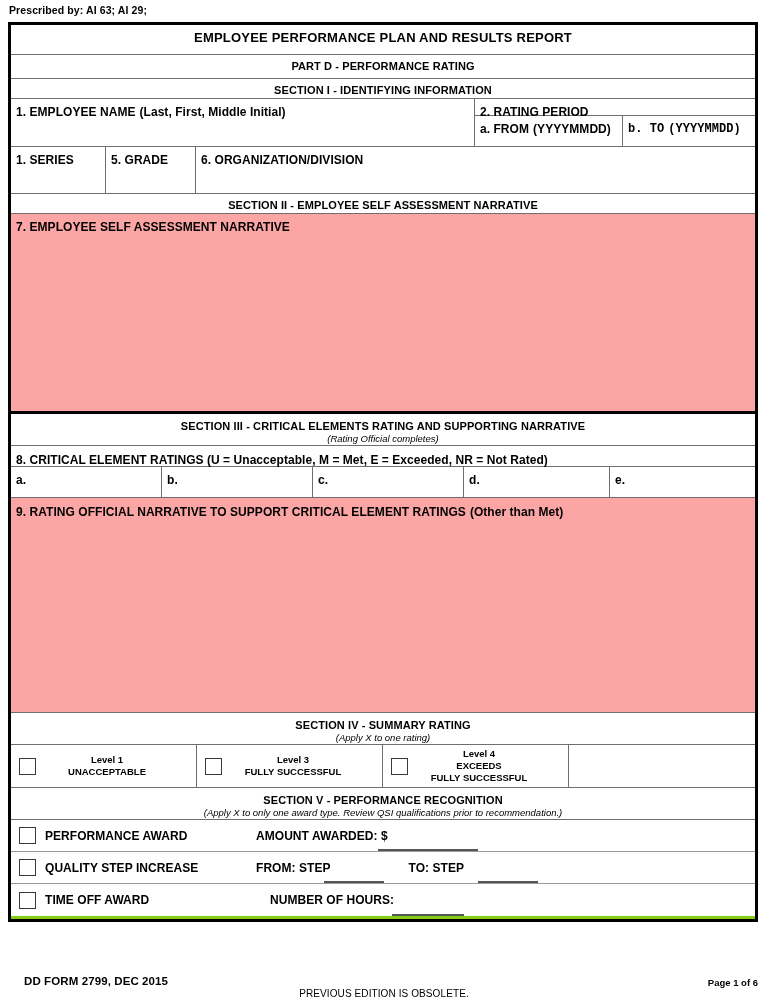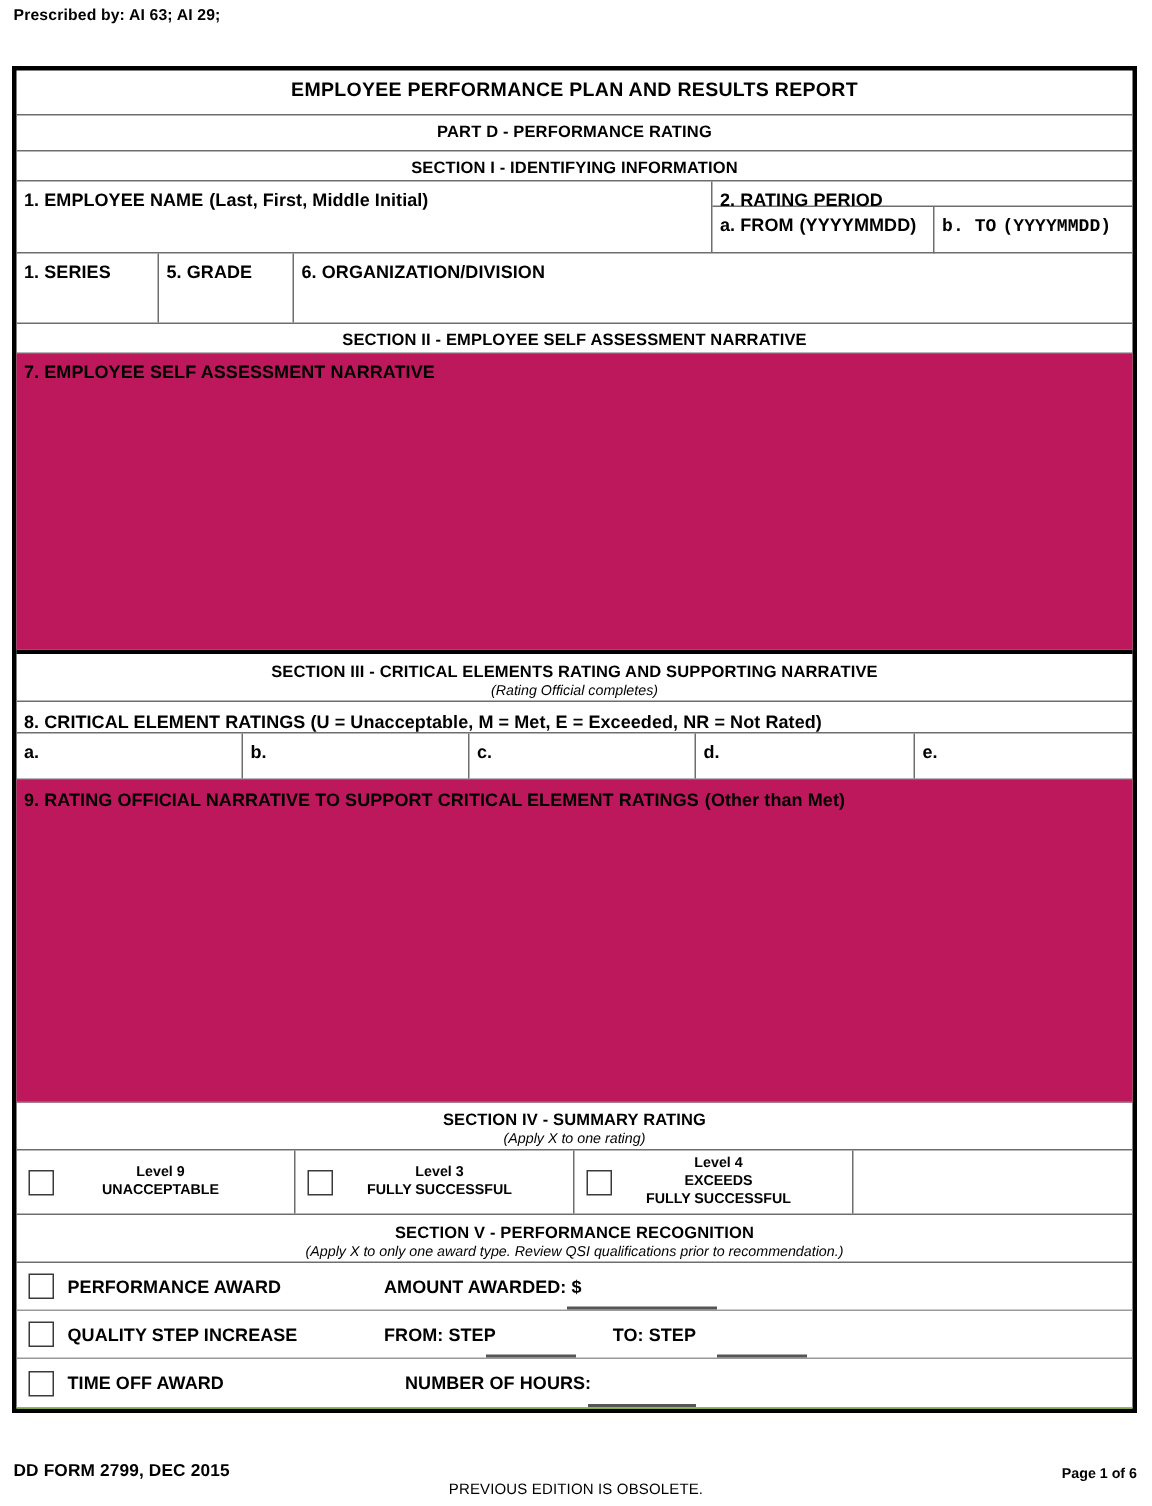--- a/index.html
+++ b/index.html
@@ -25,21 +25,21 @@
     font-size: 10.5px;
     font-weight: 700;
     letter-spacing: 0.1px;
     white-space: nowrap;
   }
 
   
   .form-frame {
     position: absolute;
     left: 8px;
-    top: 44px;
+    top: 22px;
     width: 750px;
     box-sizing: border-box;
     border: 3px solid #000;
     background: #fff;
   }
 
   .row {
     display: flex;
     box-sizing: border-box;
     border-bottom: 1px solid #6e6e6e;
@@ -81,21 +81,21 @@
   .lbl {
     font-size: 12px;
     font-weight: bold;
     letter-spacing: 0.05px;
     white-space: nowrap;
   }
 
   
   .heavy-block {
     border-top: 3px solid #000;
-    border-bottom: 1px solid #84cc16;
+    border-bottom: 3px solid #84cc16;
     box-sizing: border-box;
   }
 
   
   .chk {
     display: inline-block;
     width: 17px;
     height: 17px;
     border: 1px solid #3a3a3a;
     background: #fff;
@@ -149,26 +149,26 @@
     align-items: center;
   }
   .fillline {
     position: absolute;
     bottom: 0px;
     height: 0;
     border-bottom: 2px solid #555;
   }
 
   
-  .narrative { background: #be185d; }
+  .narrative { background: #fca5a5; }
 
   
   .footer-left {
     position: absolute;
-    left: 9px;
+    left: 24px;
     top: 975px;
     font-size: 11.5px;
     font-weight: bold;
     letter-spacing: 0.1px;
   }
   .footer-center {
     position: absolute;
     left: 0;
     right: 0;
     top: 988px;
@@ -290,21 +290,21 @@
 
     <div class="banner" style="height:32px;padding-top:6px;">
       <div class="t2">SECTION IV - SUMMARY RATING</div>
       <span class="sub">(Apply X to one rating)</span>
     </div>
 
     <div class="row" style="height:43px;">
       <div class="rating-cell" style="width:186px;">
         <span class="chk"></span>
         <span class="rating-text">
-          <span>Level 9</span><br>
+          <span>Level 1</span><br>
           <span>UNACCEPTABLE</span>
         </span>
       </div>
       <div class="rating-cell" style="width:186px;">
         <span class="chk"></span>
         <span class="rating-text">
           <span>Level 3</span><br>
           <span>FULLY SUCCESSFUL</span>
         </span>
       </div>

